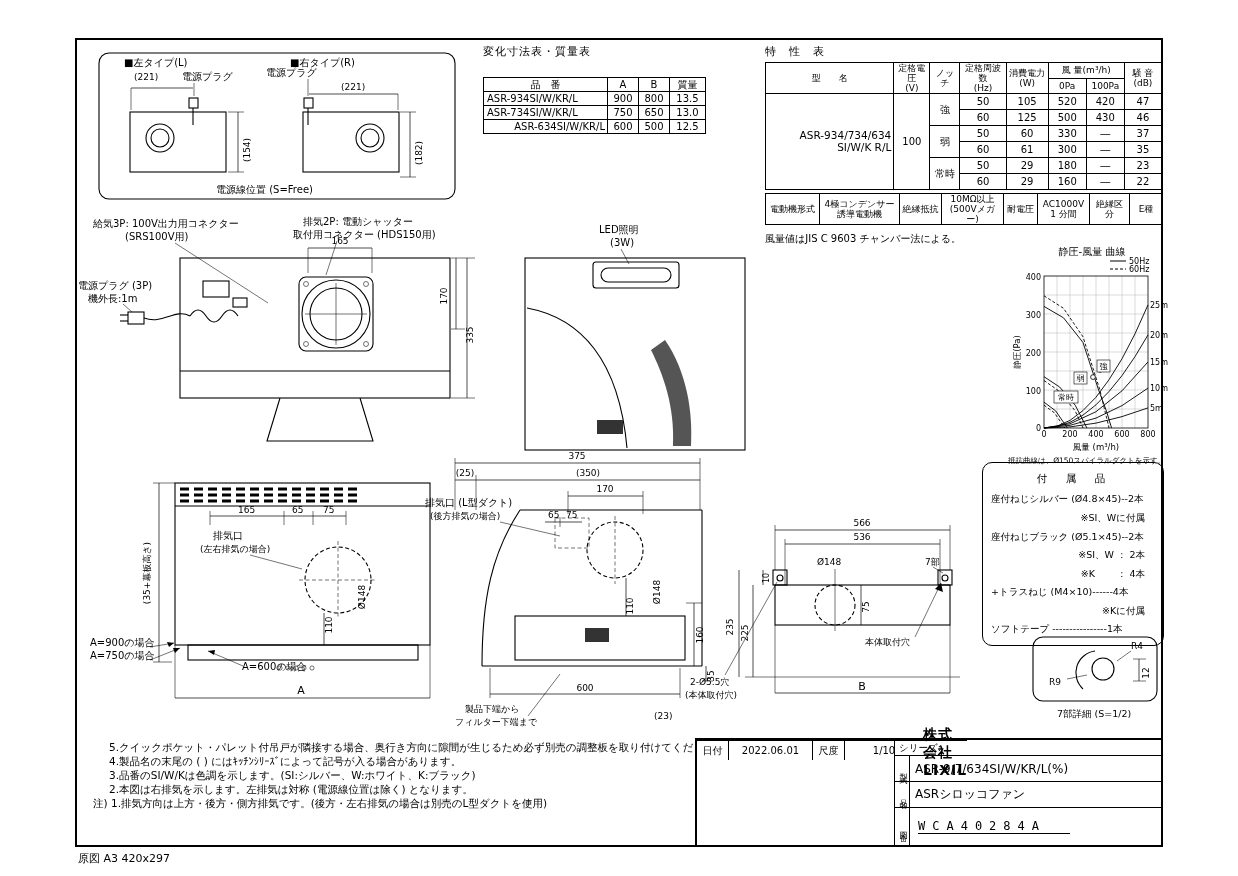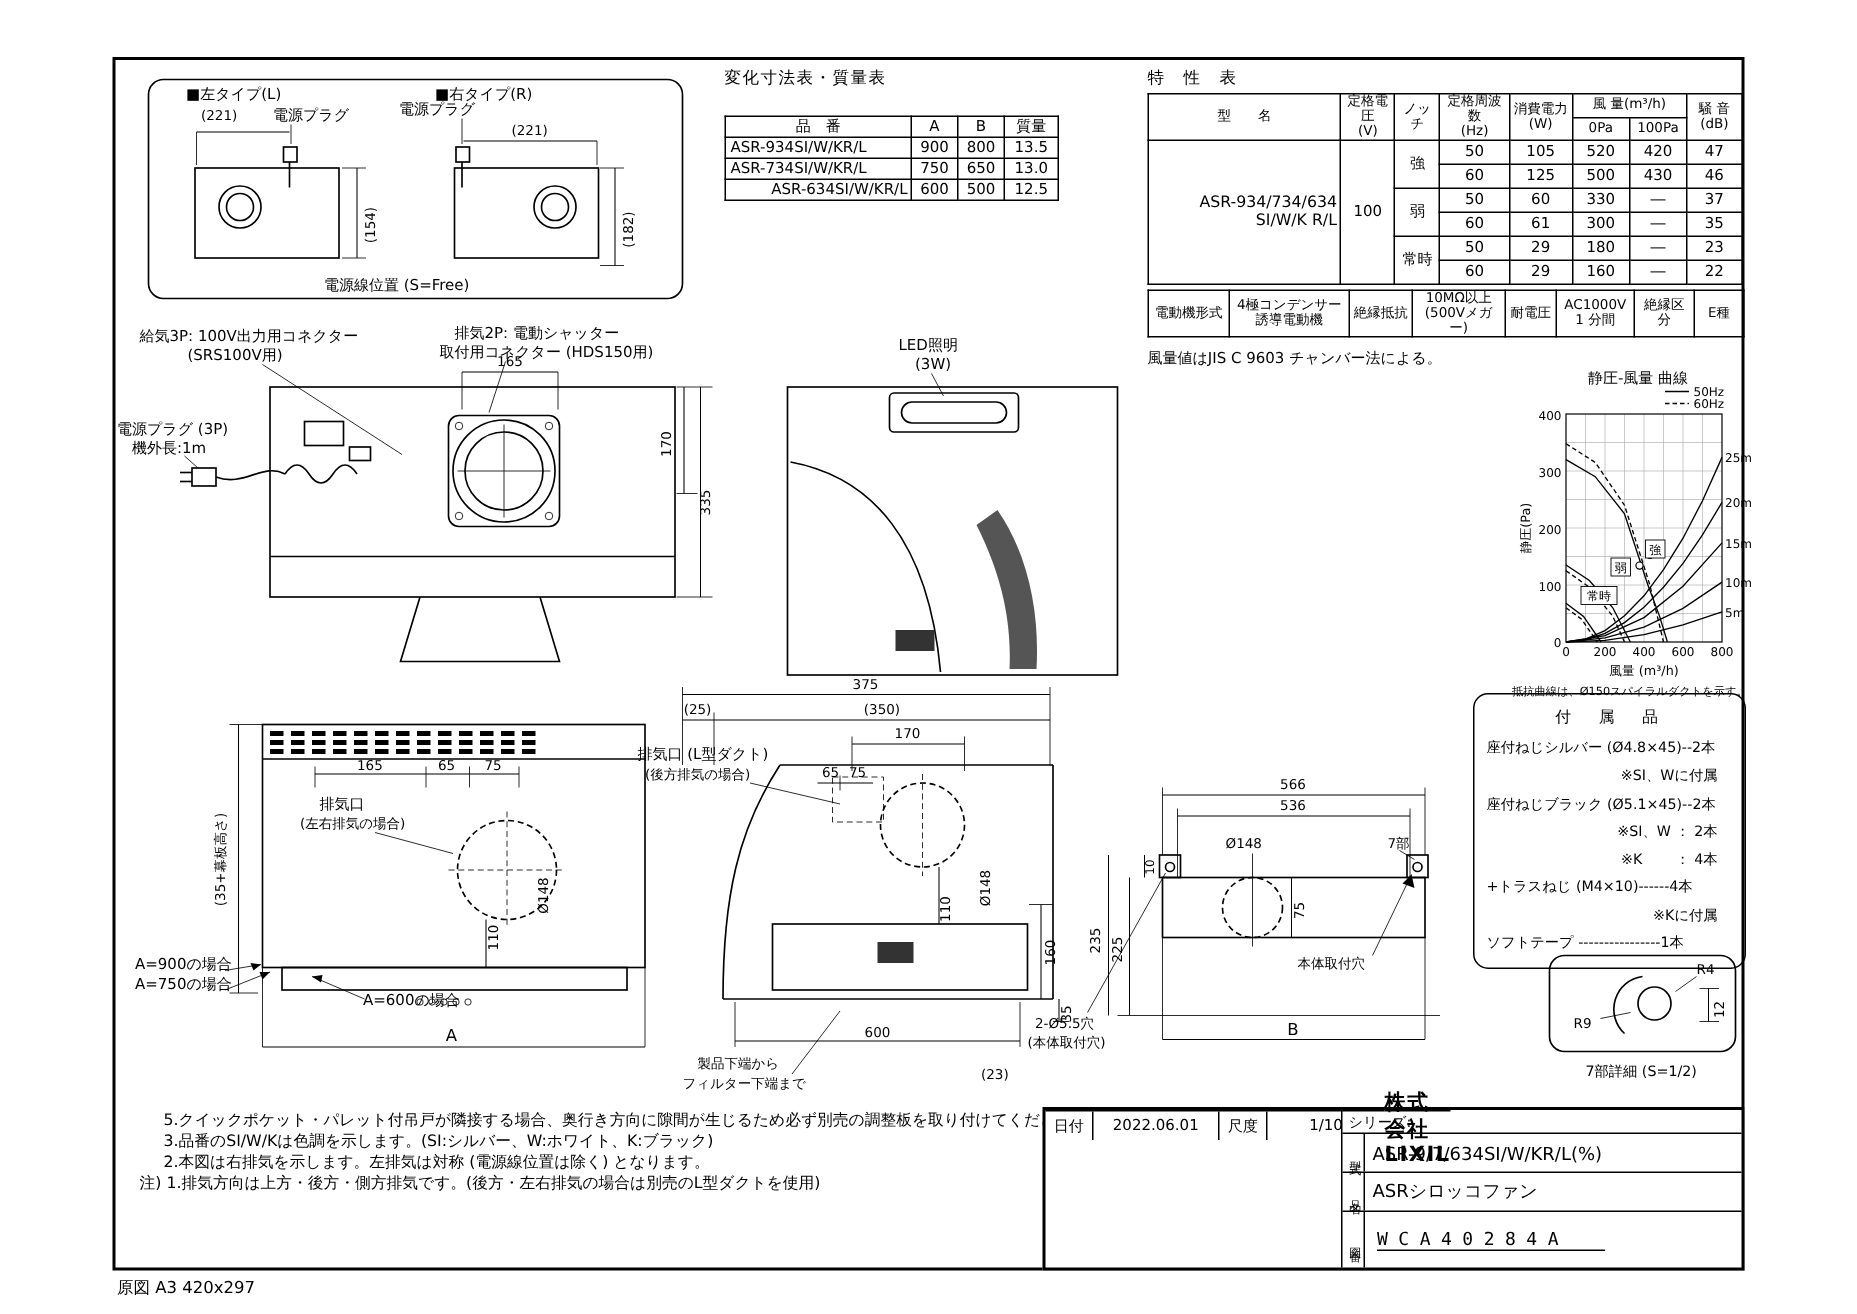--- a/index.html
+++ b/index.html
@@ -546,20 +546,21 @@
       </g>
       <text x="24" y="52" class="t9">R9</text>
       <text x="106" y="16" class="t9">R4</text>
       <text x="124" y="40" class="t9 mid" transform="rotate(-90 124 40)">12</text>
       <text x="32" y="84" class="t95">7部詳細 (S=1/2)</text>
     </svg>
   </div>
 
   <div class="abs notes" style="left:93px;top:740px;width:600px">
     <div style="padding-left:16px">5.クイックポケット・パレット付吊戸が隣接する場合、奥行き方向に隙間が生じるため必ず別売の調整板を取り付けてください。</div>
+    <div style="padding-left:16px">4.製品名の末尾の ( ) にはｷｯﾁﾝｼﾘｰｽﾞによって記号が入る場合があります。</div>
     <div style="padding-left:16px">3.品番のSI/W/Kは色調を示します。(SI:シルバー、W:ホワイト、K:ブラック)</div>
     <div style="padding-left:16px">2.本図は右排気を示します。左排気は対称 (電源線位置は除く) となります。</div>
     <div><span>注)</span> <span>1.排気方向は上方・後方・側方排気です。(後方・左右排気の場合は別売のL型ダクトを使用)</span></div>
   </div>
 
   <div class="abs" style="left:695px;top:738px;width:468px;height:109px;border:2px solid #000;display:flex;background:#fff">
     <div style="width:198px;display:flex;flex-direction:row;border-right:1.5px solid #000">
       <div style="flex:1"></div>
       <div style="height:20px;display:flex;border-top:1px solid #000;font-size:10px;align-items:stretch">
         <div class="tbc" style="width:32px">日付</div>

